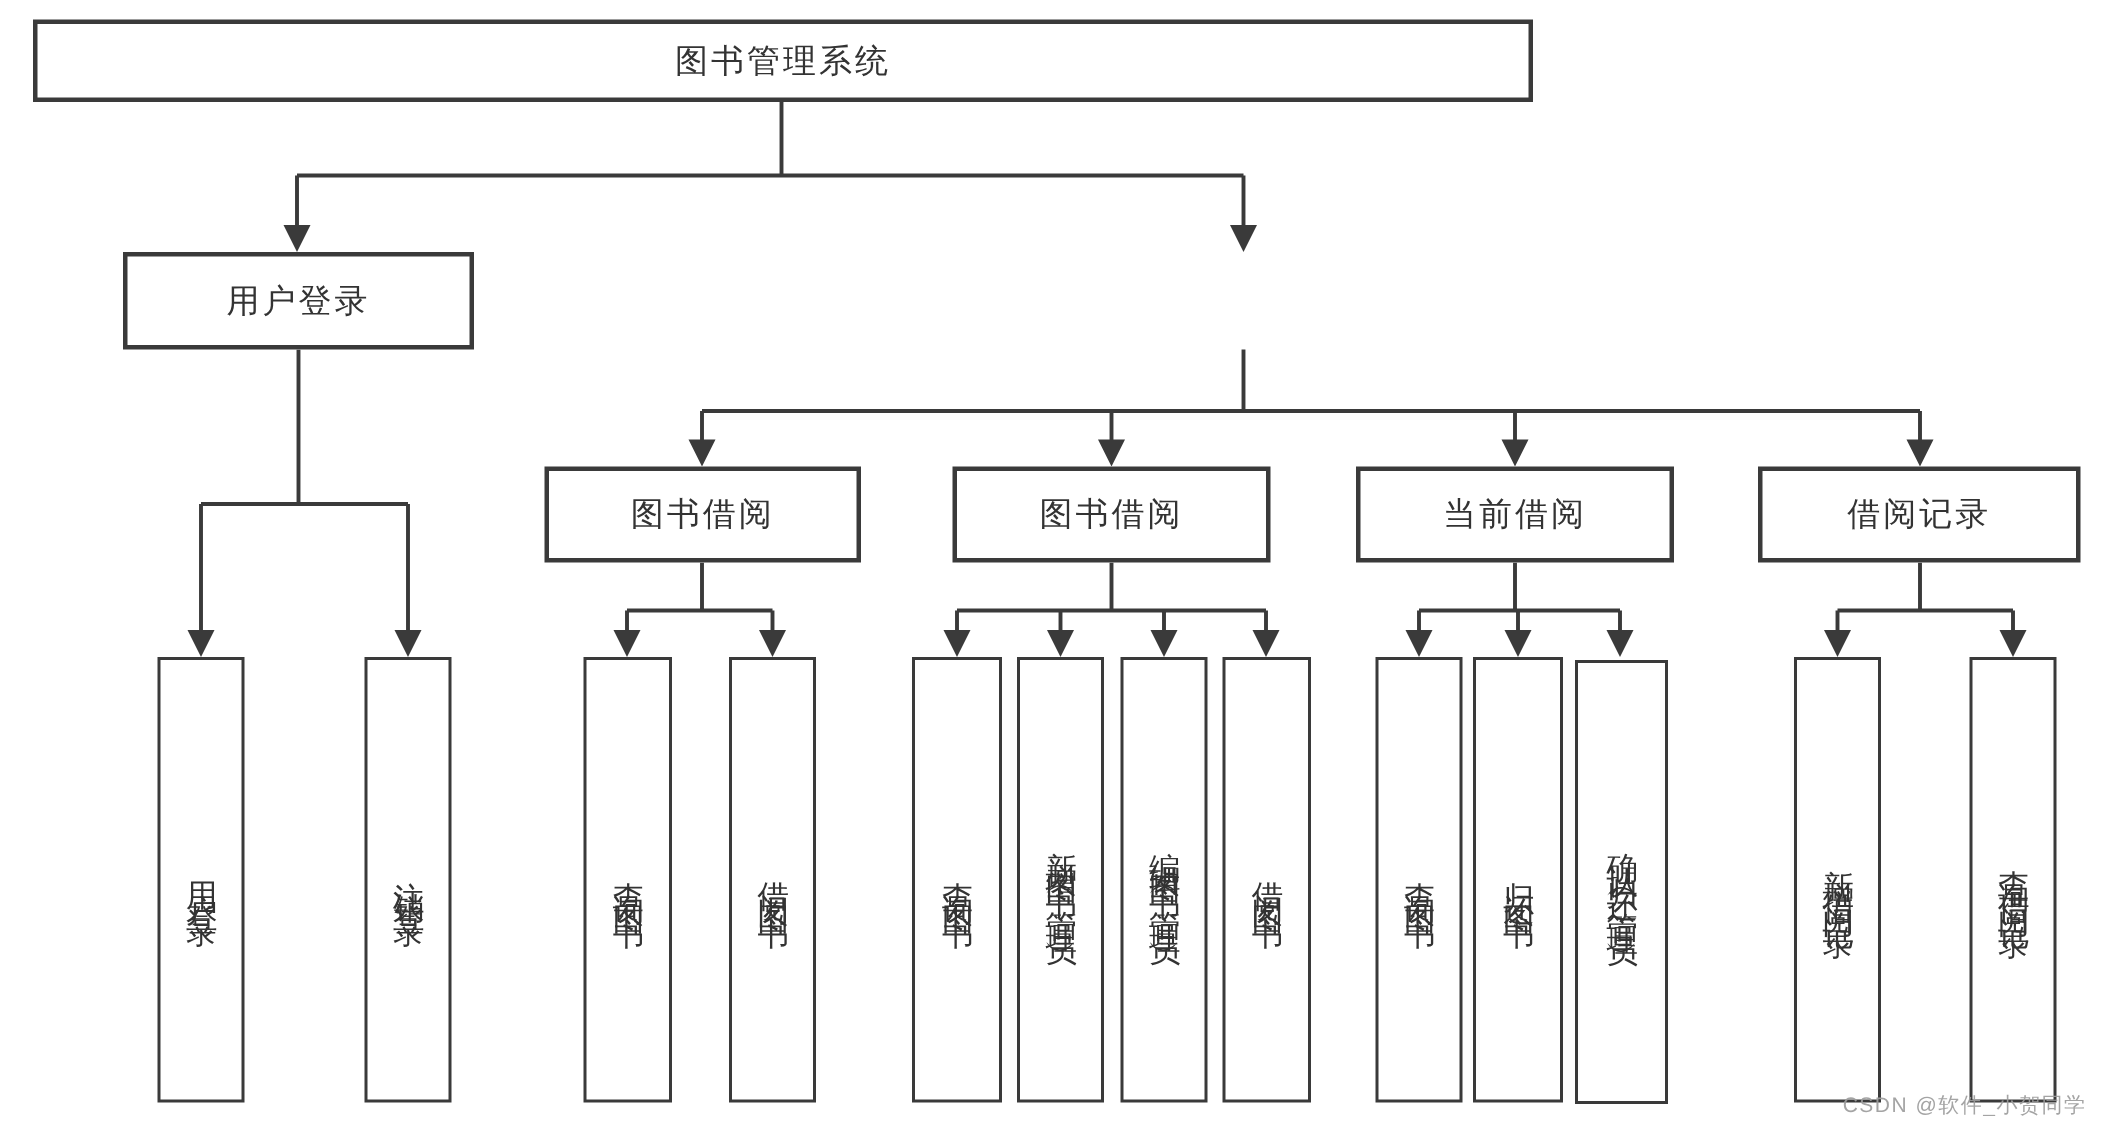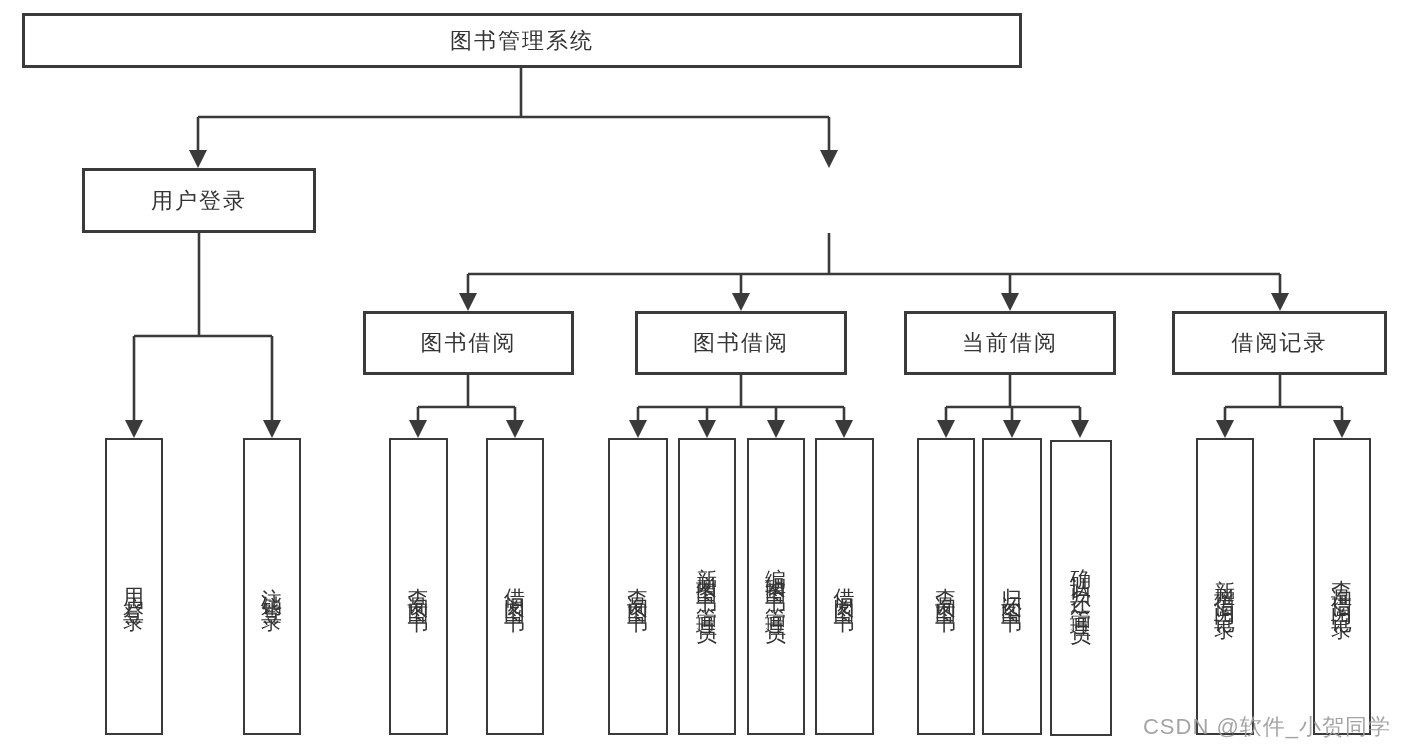--- a/index.html
+++ b/index.html
@@ -29,22 +29,22 @@
   .v{
     border-width:2.5px;
     writing-mode:vertical-rl;
     text-orientation:mixed;
     font-size:21px;
     letter-spacing:8px;
     line-height:1;
   }
   .watermark{
     position:absolute;
-    right:14px;top:712px;
-    font-size:22px;
+    right:14px;top:728px;
+    font-size:14px;
     color:var(--wm);
     opacity:0.92;
     letter-spacing:1px;
     z-index:5;
     white-space:nowrap;
   }
 </style>
 </head>
 <body>
 

